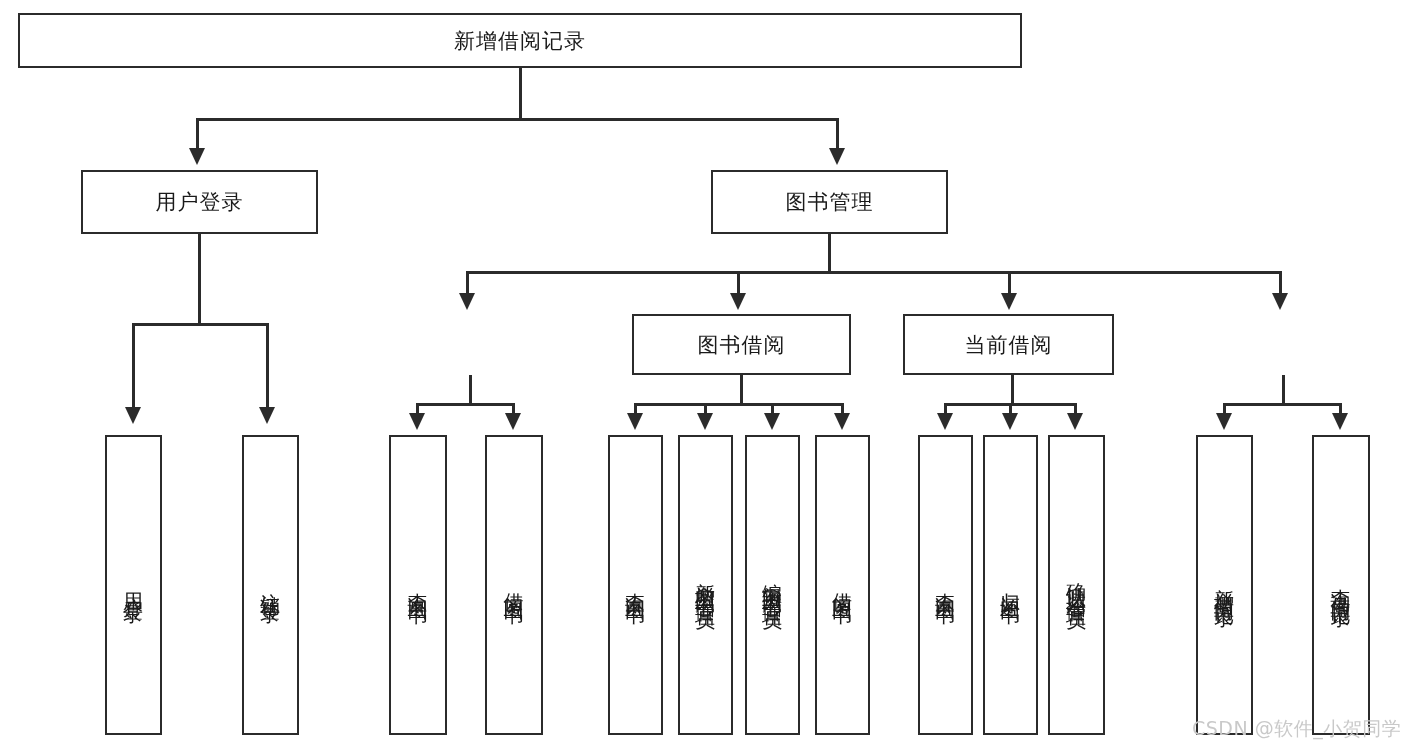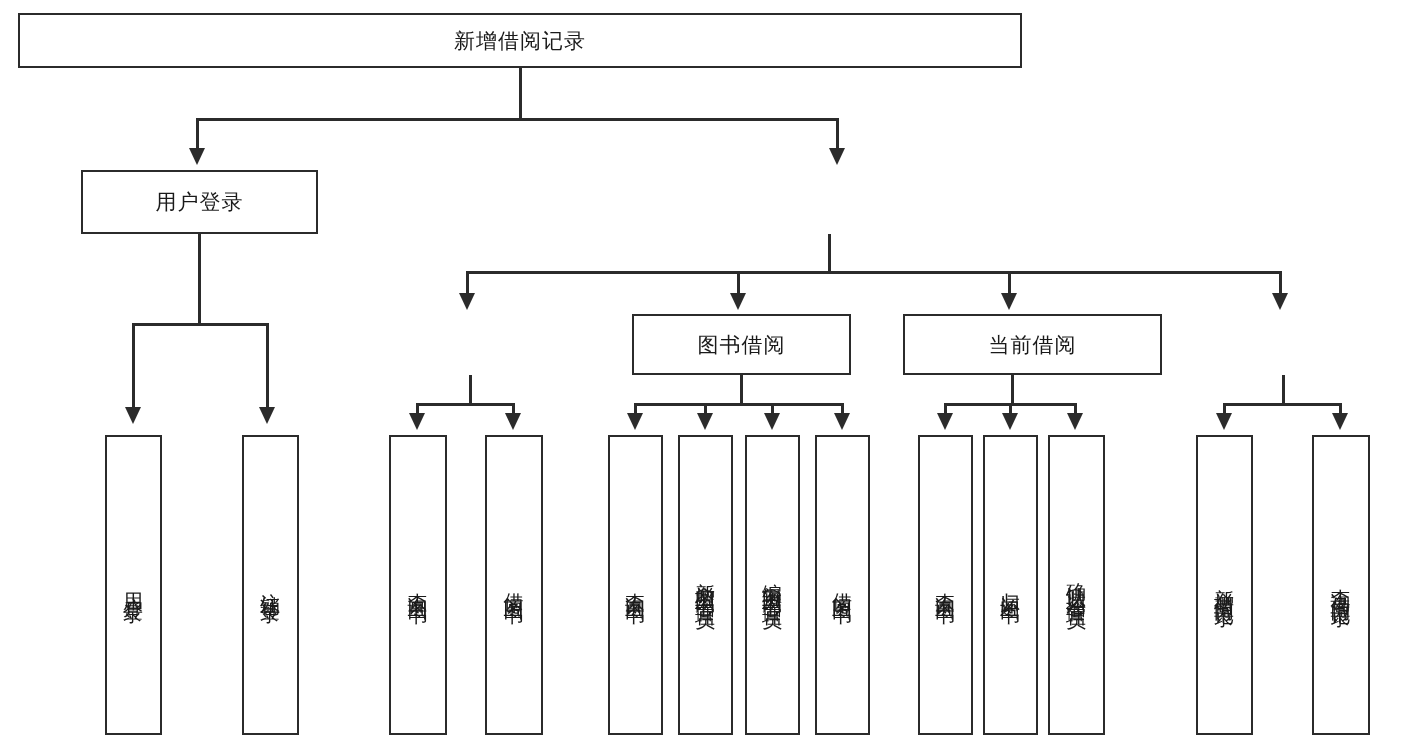--- a/index.html
+++ b/index.html
@@ -78,20 +78,23 @@
   <div class="edge v" style="left:196px; top:118px; width:3px; height:32px;"></div>
   <div class="arrow" style="left:189px; top:148px;"></div>
 
   <div class="edge v" style="left:836px; top:118px; width:3px; height:32px;"></div>
   <div class="arrow" style="left:829px; top:148px;"></div>
 
   <div class="node horiz" style="left:81px; top:170px; width:237px; height:64px;">
     <span>用户登录</span>
   </div>
 
+  <div class="node horiz" style="left:711px; top:170px; width:237px; height:64px;">
+    <span>图书管理</span>
+  </div>
 
   <div class="edge v" style="left:198px; top:234px; width:3px; height:91px;"></div>
   <div class="edge h" style="left:132px; top:323px; width:137px; height:3px;"></div>
   <div class="edge v" style="left:132px; top:323px; width:3px; height:86px;"></div>
   <div class="arrow" style="left:125px; top:407px;"></div>
   <div class="edge v" style="left:266px; top:323px; width:3px; height:86px;"></div>
   <div class="arrow" style="left:259px; top:407px;"></div>
 
   <div class="edge v" style="left:828px; top:234px; width:3px; height:39px;"></div>
   <div class="edge h" style="left:466px; top:271px; width:816px; height:3px;"></div>
@@ -100,21 +103,21 @@
   <div class="edge v" style="left:737px; top:271px; width:3px; height:24px;"></div>
   <div class="arrow" style="left:730px; top:293px;"></div>
   <div class="edge v" style="left:1008px; top:271px; width:3px; height:24px;"></div>
   <div class="arrow" style="left:1001px; top:293px;"></div>
   <div class="edge v" style="left:1279px; top:271px; width:3px; height:24px;"></div>
   <div class="arrow" style="left:1272px; top:293px;"></div>
 
   <div class="node horiz" style="left:632px; top:314px; width:219px; height:61px;">
     <span>图书借阅</span>
   </div>
-  <div class="node horiz" style="left:903px; top:314px; width:259px; height:61px;">
+  <div class="node horiz" style="left:903px; top:314px; width:211px; height:61px;">
     <span>当前借阅</span>
   </div>
 
   <div class="edge v" style="left:469px; top:375px; width:3px; height:30px;"></div>
   <div class="edge h" style="left:416px; top:403px; width:99px; height:3px;"></div>
   <div class="edge v" style="left:416px; top:403px; width:3px; height:12px;"></div>
   <div class="arrow" style="left:409px; top:413px;"></div>
   <div class="edge v" style="left:512px; top:403px; width:3px; height:12px;"></div>
   <div class="arrow" style="left:505px; top:413px;"></div>
 
@@ -182,14 +185,15 @@
     <span class="vlabel">确认归还（管理员）</span>
   </div>
 
   <div class="node leaf" style="left:1196px; top:435px; width:57px; height:300px;">
     <span class="vlabel">新增借阅记录</span>
   </div>
   <div class="node leaf" style="left:1312px; top:435px; width:58px; height:300px;">
     <span class="vlabel">查询借阅记录</span>
   </div>
 
+  <div class="watermark" style="left:1192px; top:716px;">CSDN @软件_小贺同学</div>
 
 </div>
 
 </body></html>

